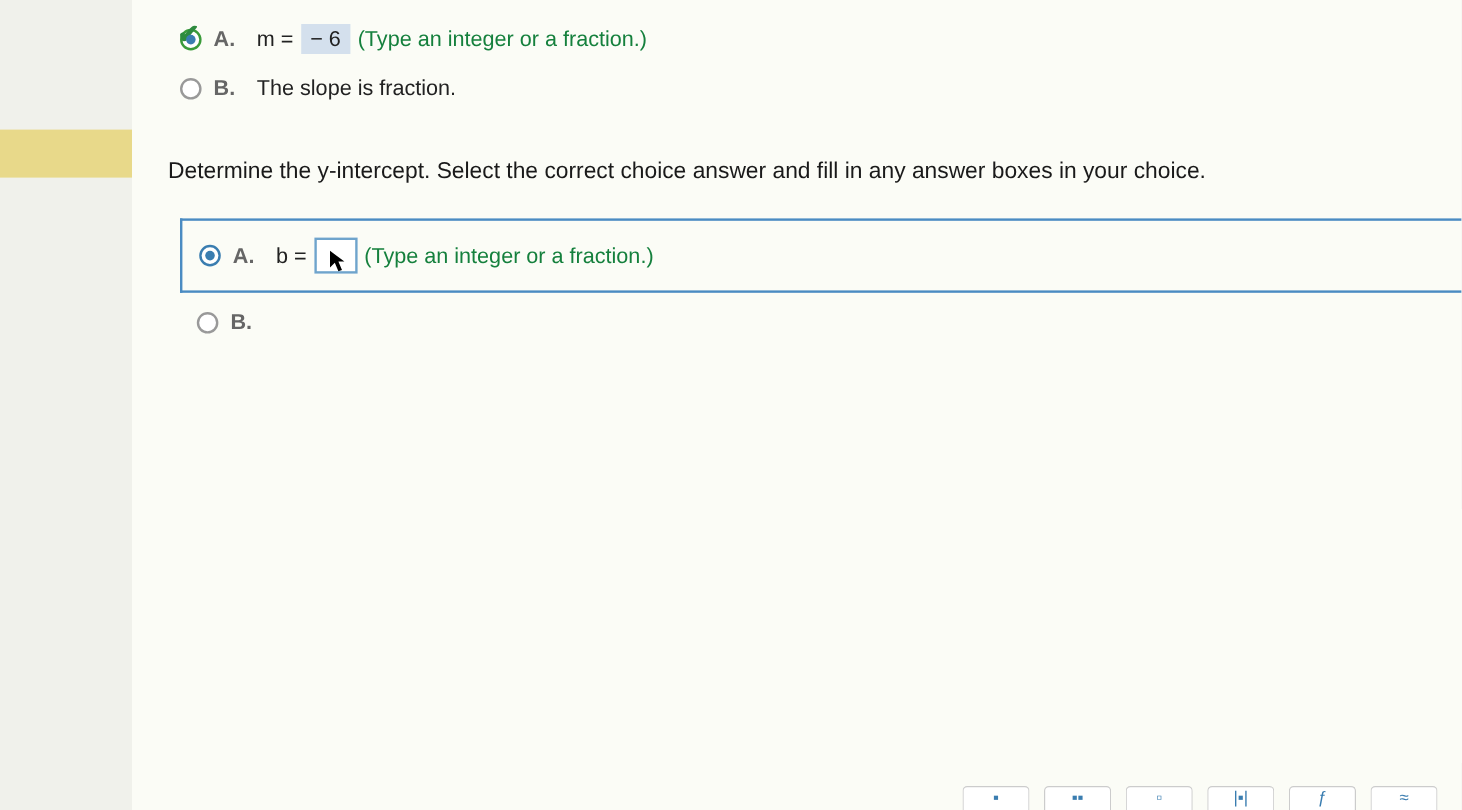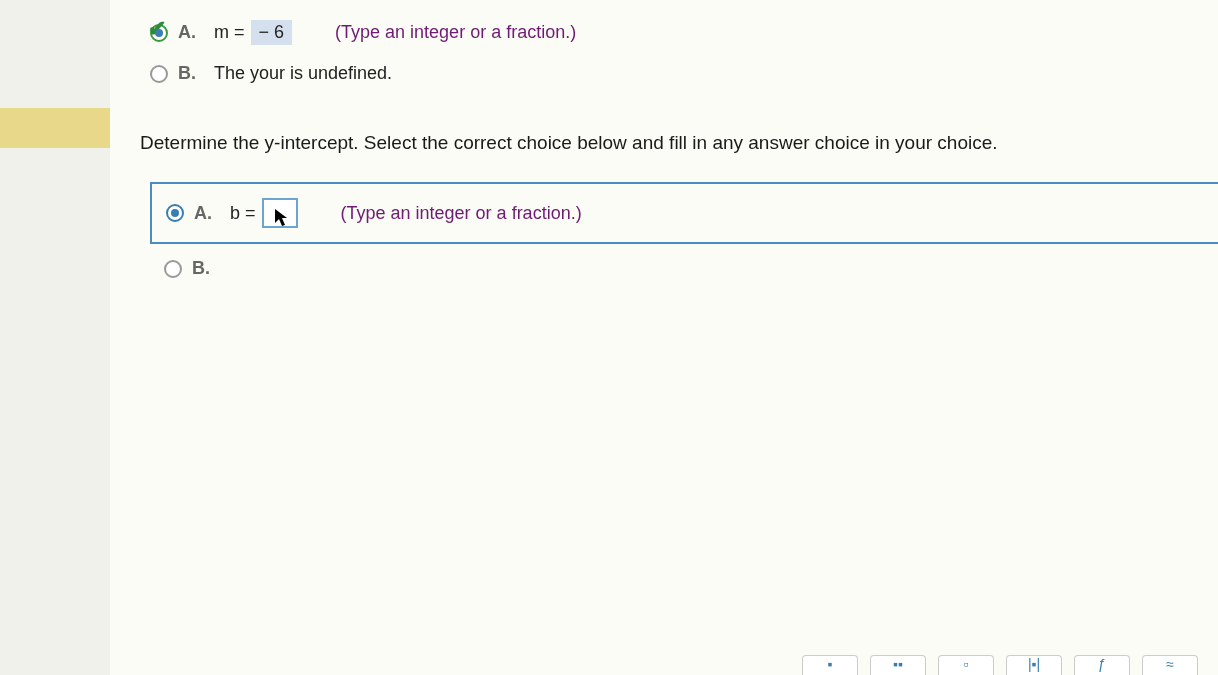--- a/index.html
+++ b/index.html
@@ -81,22 +81,21 @@
       align-items: center;
       gap: 6px;
     }
     .answer-filled {
       background: #d4e0ed;
       padding: 2px 8px;
       color: #222;
       font-size: 18px;
     }
     .hint {
-      color: #701a75;
-      margin-left: 37px;
+      color: #15803d;
     }
     .prompt {
       padding: 30px 30px 20px 30px;
       font-size: 19px;
       color: #1a1a1a;
     }
     .q2-box {
       border: 2px solid #4a8bc2;
       border-right: none;
       margin: 8px 0 0 40px;
@@ -164,26 +163,26 @@
       <span class="choice-content">
         <span>m =</span>
         <span class="answer-filled">− 6</span>
         <span class="hint">(Type an integer or a fraction.)</span>
       </span>
     </div>
     <div class="choice-row">
       <div class="radio"></div>
       <span class="choice-letter">B.</span>
       <span class="choice-content">
-        <span>The your is undefined.</span>
+        <span>The slope is fraction.</span>
       </span>
     </div>
   </div>
 
-  <div class="prompt">Determine the y-intercept. Select the correct choice below and fill in any answer choice in your choice.</div>
+  <div class="prompt">Determine the y-intercept. Select the correct choice answer and fill in any answer boxes in your choice.</div>
 
   <div class="q2">
     <div class="q2-box">
       <div class="choice-row">
         <div class="radio selected"></div>
         <span class="choice-letter">A.</span>
         <span class="choice-content">
           <span>b =</span>
           <span class="answer-input-box">
             <span class="cursor-arrow">

